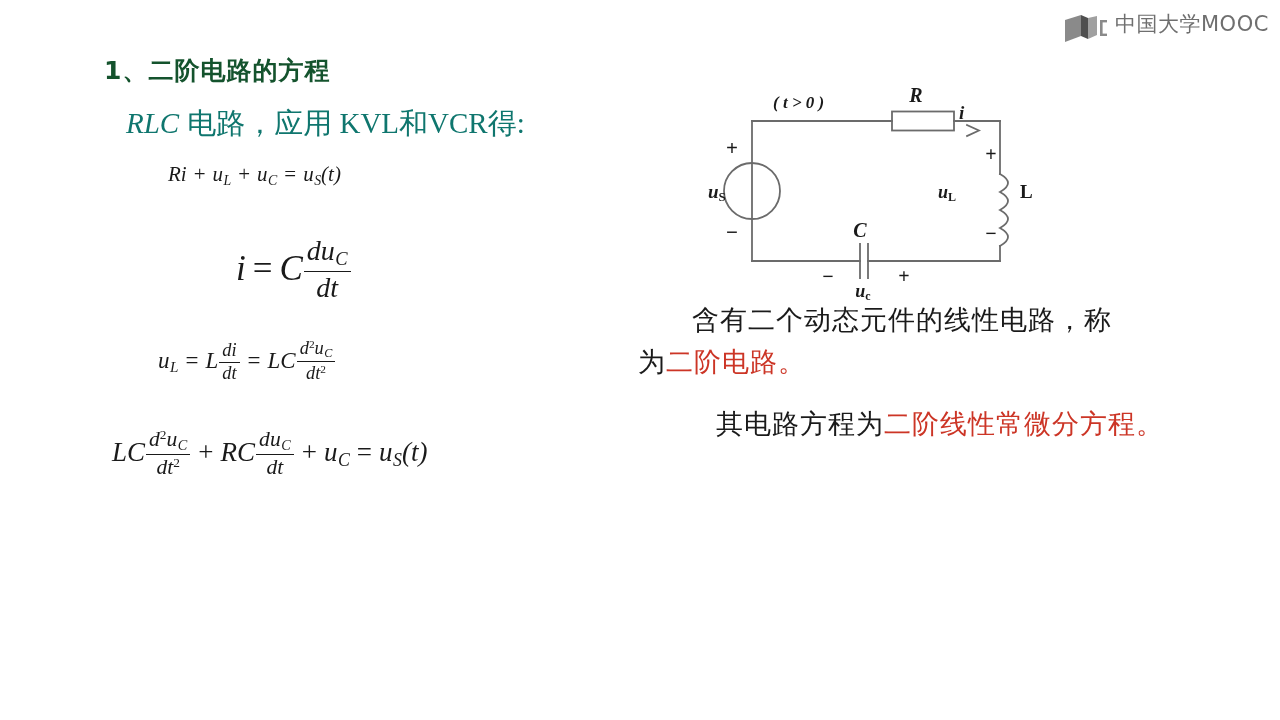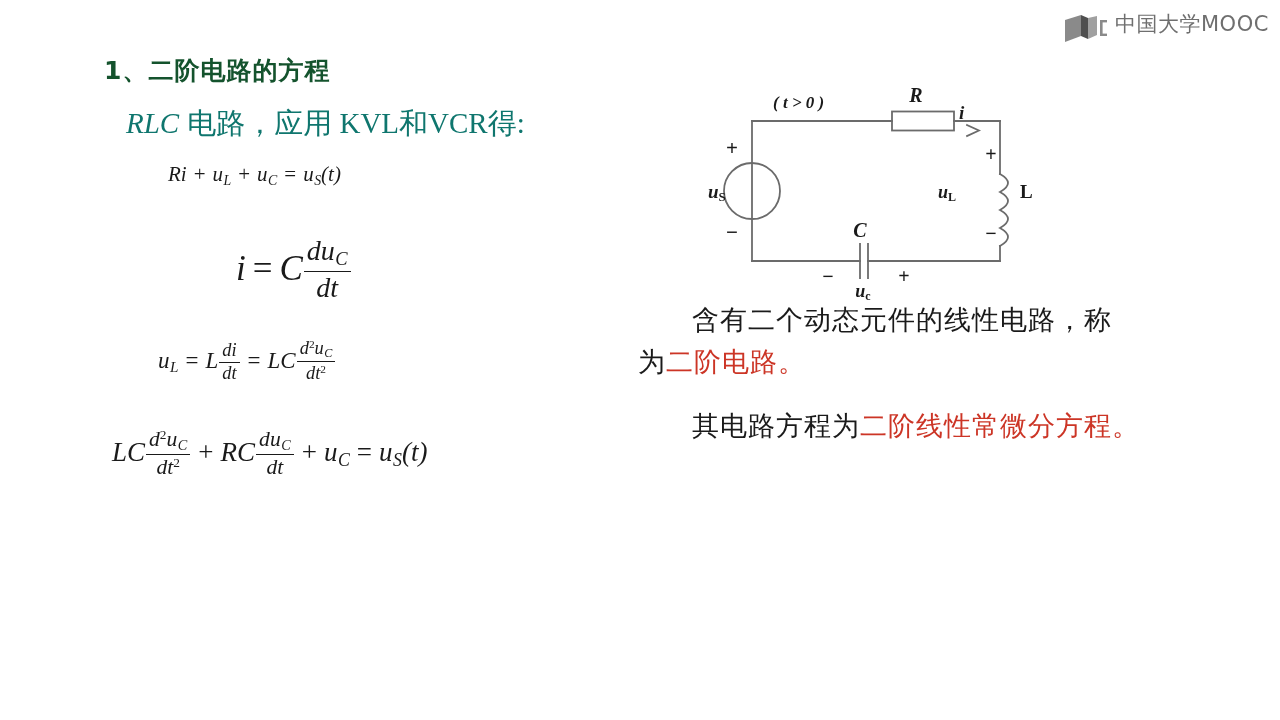--- a/index.html
+++ b/index.html
@@ -112,21 +112,21 @@
   .para {
     position: absolute;
     font-family: "DejaVu Serif", "Liberation Serif", serif;
     font-size: 27px;
     line-height: 42px;
     color: #1a1a1a;
     letter-spacing: 1px;
   }
   .para .hl { color: #cc3526; }
   #para1 { left: 638px; top: 299px; width: 500px; text-indent: 54px; }
-  #para2 { left: 638px; top: 405px; width: 510px; text-indent: 54px; }
+  #para2 { left: 662px; top: 405px; width: 510px; text-indent: 54px; font-family: Liberation Mono, monospace; }
 </style>
 </head>
 <body>
 
 <div id="slide">
 
   <div id="logo">
     <span>
       <svg id="logo-mark" width="44" height="30" viewBox="0 0 44 30" aria-hidden="true">
         <polygon points="1,6 17,1 17,22 1,28" fill="#8a8a8a"></polygon>

